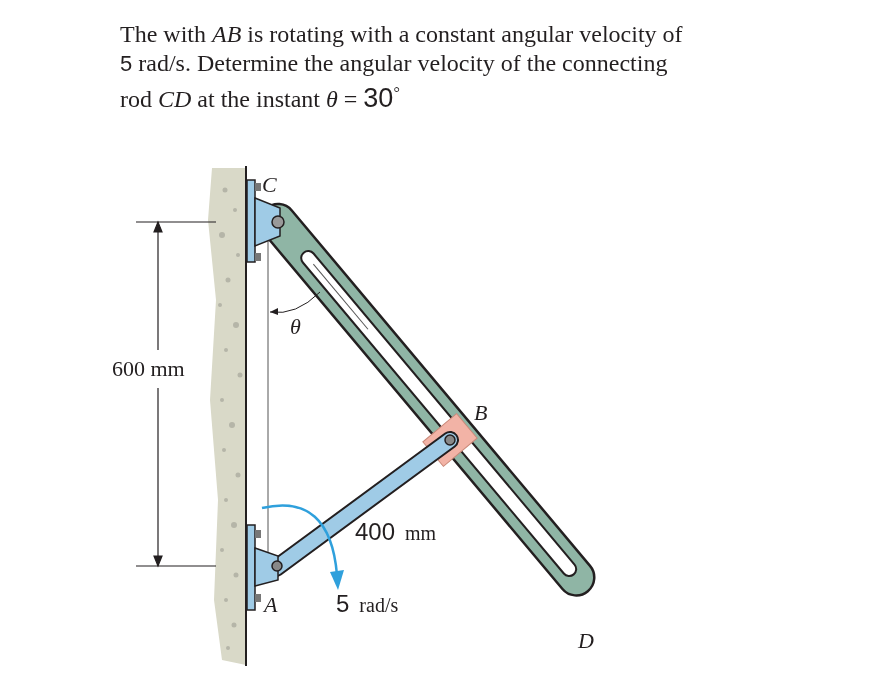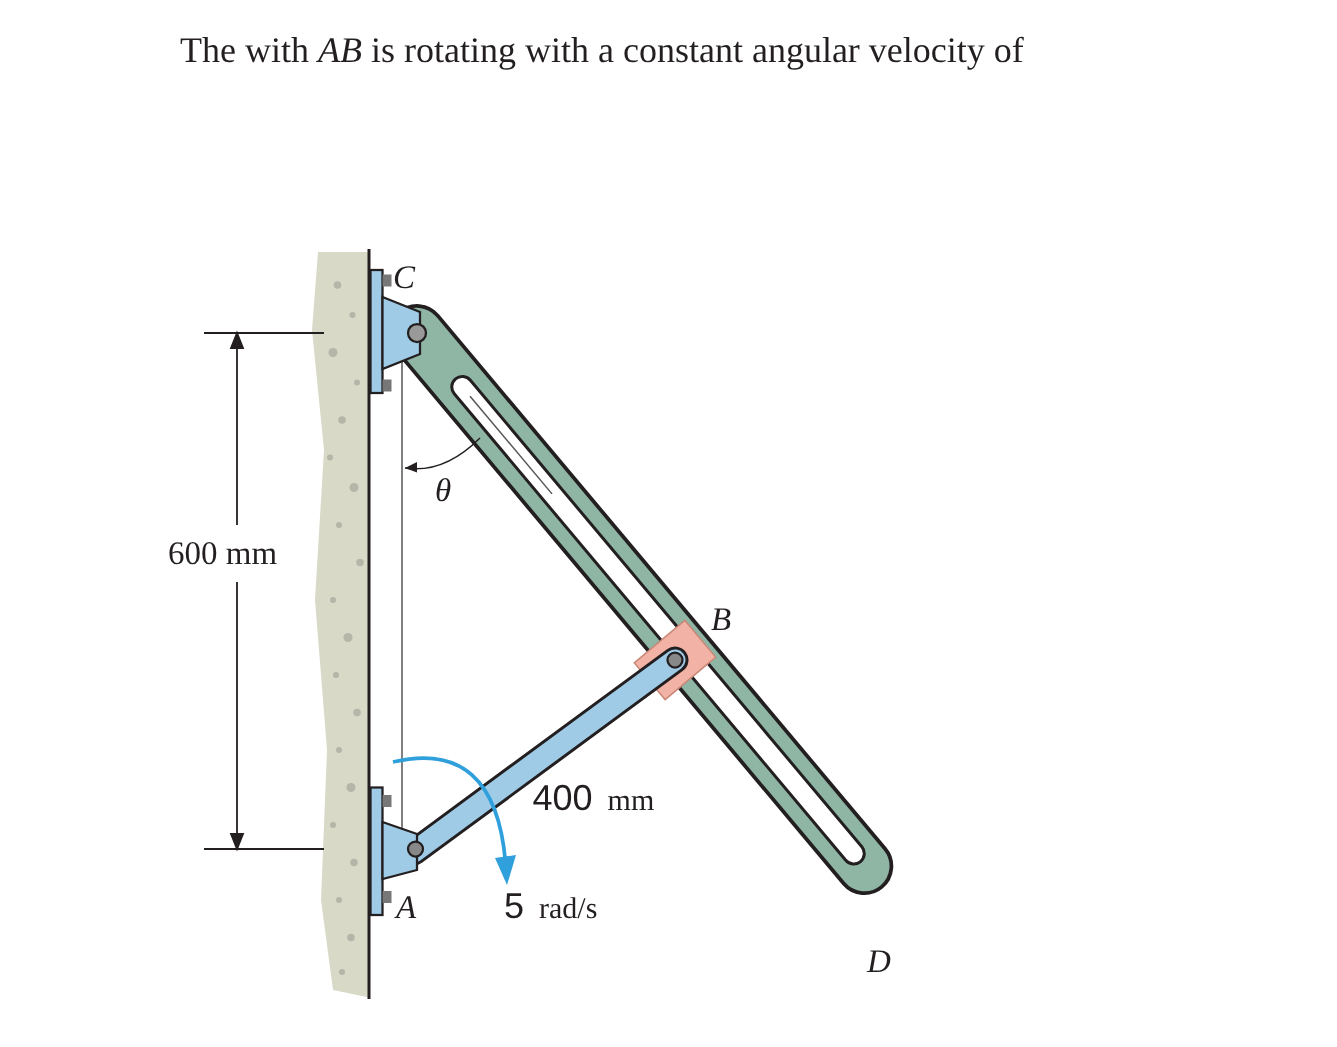--- a/index.html
+++ b/index.html
@@ -14,20 +14,22 @@
   .problem .big { font-family:"Liberation Sans", sans-serif; font-size:27px; }
   .problem sup { font-size:16px; }
   svg { position:absolute; left:0; top:0; }
   .lbl { font-family:"Liberation Serif", serif; fill:#231f20; }
 </style>
 </head>
 <body>
 
 <div class="problem">
   <span class="line"><span>The with </span><i>AB</i><span> is rotating with a constant angular velocity of</span></span>
+  <span class="line"><span class="big" style="font-size:22px">5</span><span> rad/s. Determine the angular velocity of the connecting</span></span>
+  <span class="line"><span>rod </span><i>CD</i><span> at the instant </span><i>θ</i><span> = </span> <span class="big">30</span><sup>°</sup></span>
 </div>
 
 <svg width="891" height="698" viewBox="0 0 891 698">
 
   <g>
     <path d="M212,168 L246,168 L246,665 L222,660 L214,600 L218,500 L210,400 L216,300 L208,220 Z" fill="#d9d9c8"></path>
     <g fill="#b5b5a8">
       <circle cx="225" cy="190" r="2.5"></circle>
         <circle cx="235" cy="210" r="2"></circle>
         <circle cx="222" cy="235" r="3"></circle>

